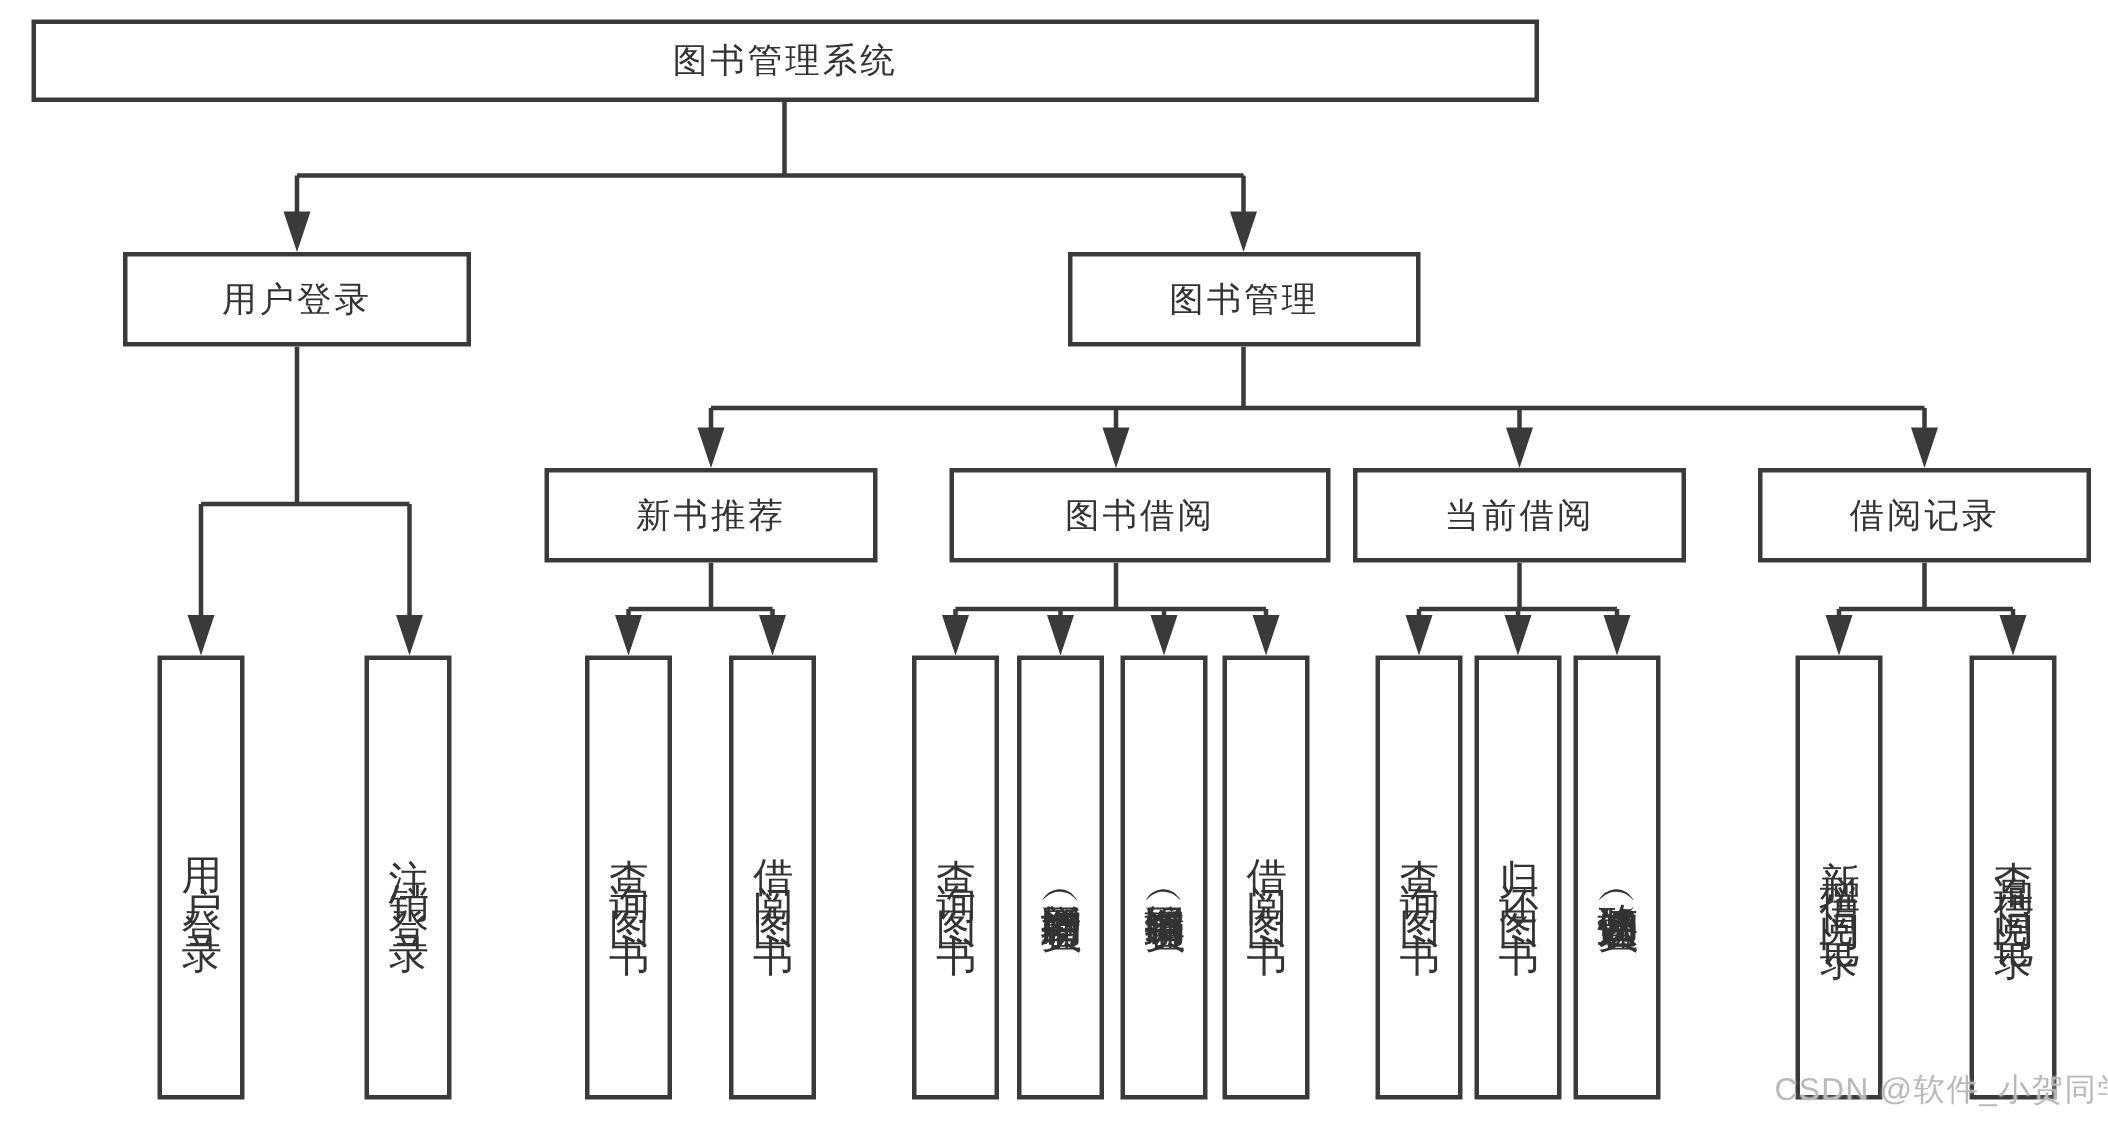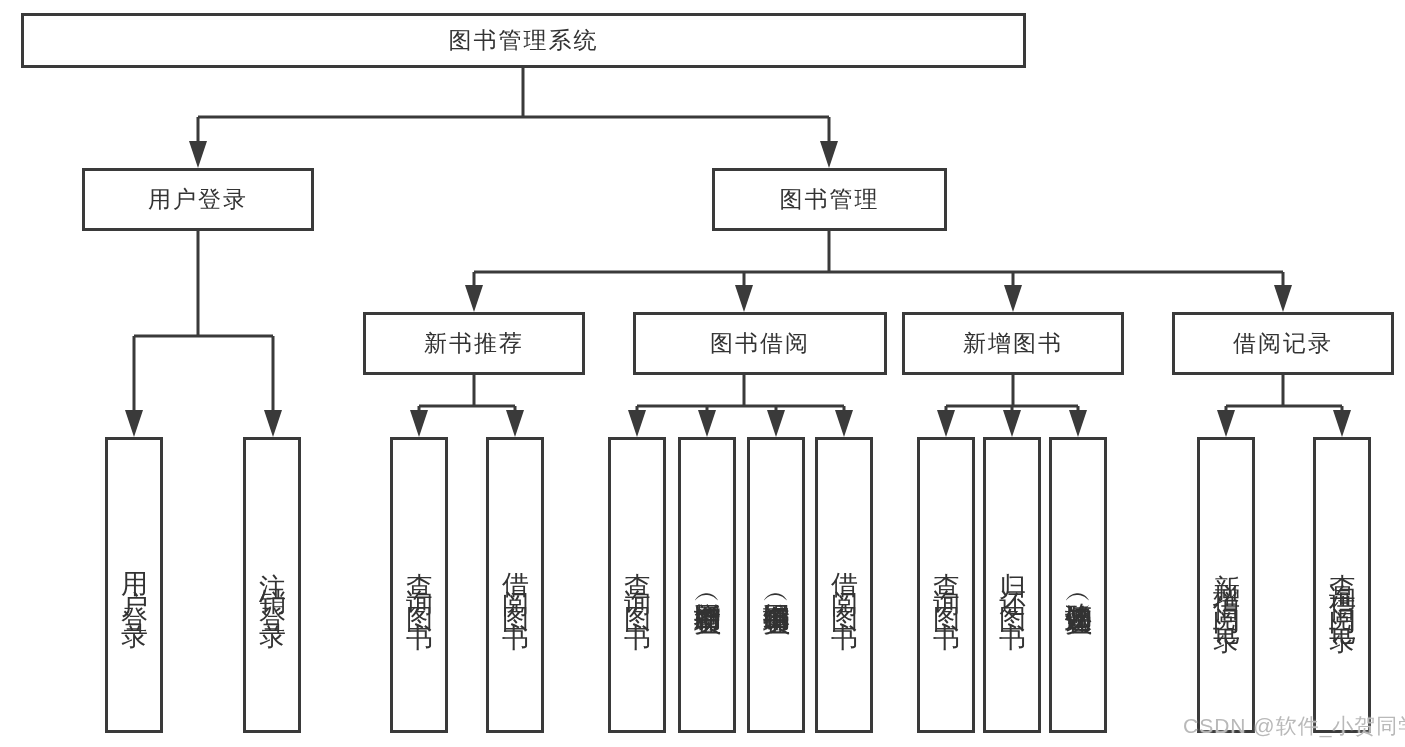--- a/index.html
+++ b/index.html
@@ -116,21 +116,21 @@
     <span class="lbl">图书管理</span>
   </div>
 
   <div class="node hbox" style="left:363px; top:312px; width:222px;">
     <span class="lbl">新书推荐</span>
   </div>
   <div class="node hbox" style="left:633px; top:312px; width:254px;">
     <span class="lbl">图书借阅</span>
   </div>
   <div class="node hbox" style="left:902px; top:312px; width:222px;">
-    <span class="lbl">新增图书</span>
+    <span class="lbl">当前借阅</span>
   </div>
   <div class="node hbox" style="left:1172px; top:312px; width:222px;">
     <span class="lbl">借阅记录</span>
   </div>
 
   <div class="node vbox ls-wide" style="left:105px;">
     <span class="lbl">用户登录</span>
   </div>
   <div class="node vbox ls-wide" style="left:243px;">
     <span class="lbl">注销登录</span>

